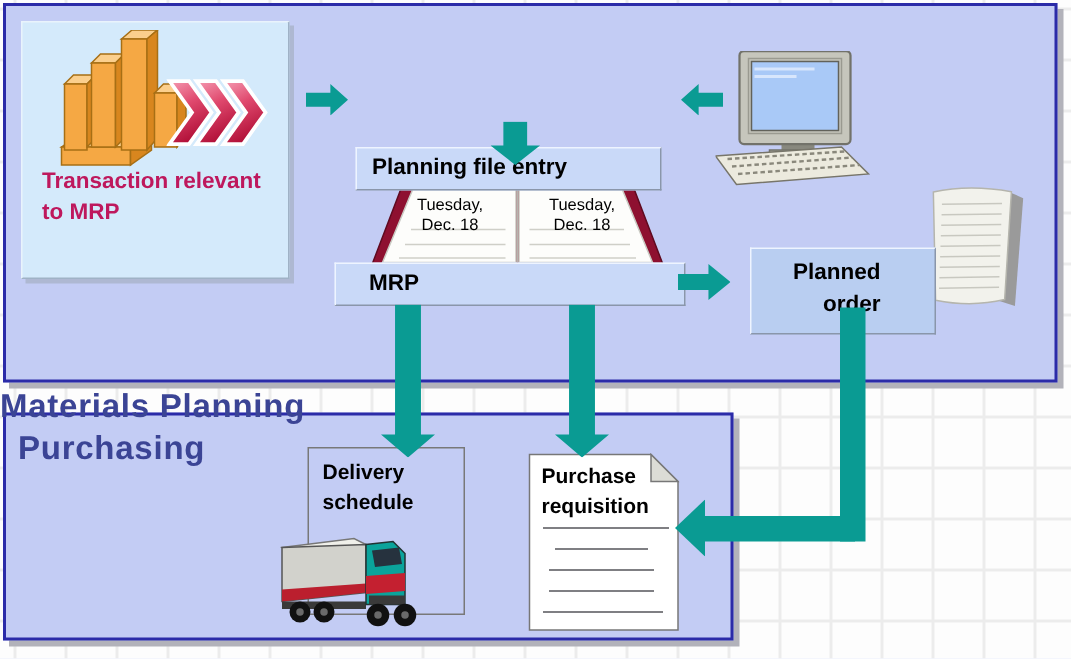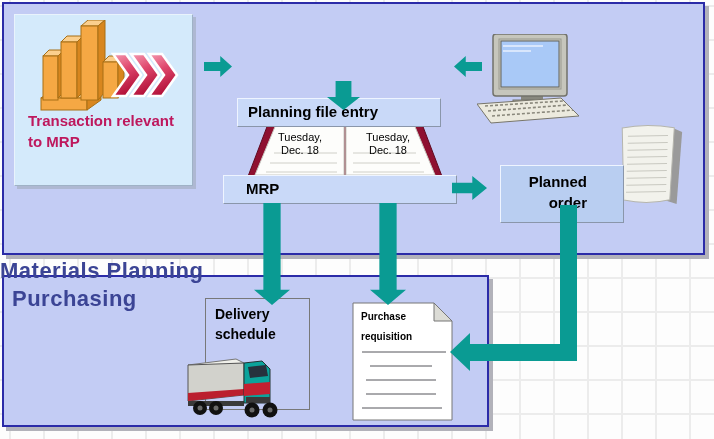--- a/index.html
+++ b/index.html
@@ -80,21 +80,21 @@
     border:1px solid #787878;padding:5px 0 0 9px;box-sizing:border-box;
     font-size:14px;font-weight:bold;line-height:20px;color:#000;
   }
   #truck-icon{left:186px;top:351px;z-index:6;}
   #pr-doc{
     position:absolute;left:352px;top:302px;width:101px;height:119px;z-index:2;
   }
   #pr-doc svg{position:absolute;left:0;top:0;}
   #pr-label{
     position:absolute;left:9px;top:5px;width:88px;
-    font-size:10px;font-weight:bold;line-height:20px;color:#000;
+    font-size:14px;font-weight:bold;line-height:20px;color:#000;
   }
   #mp-heading{left:0;top:216px;margin-top:42px;}
   #pu-heading{left:12px;top:286px;}
 </style>
 </head>
 <body>
 
 <div class="stage">
 
   <div class="region" id="mp-region"></div>

